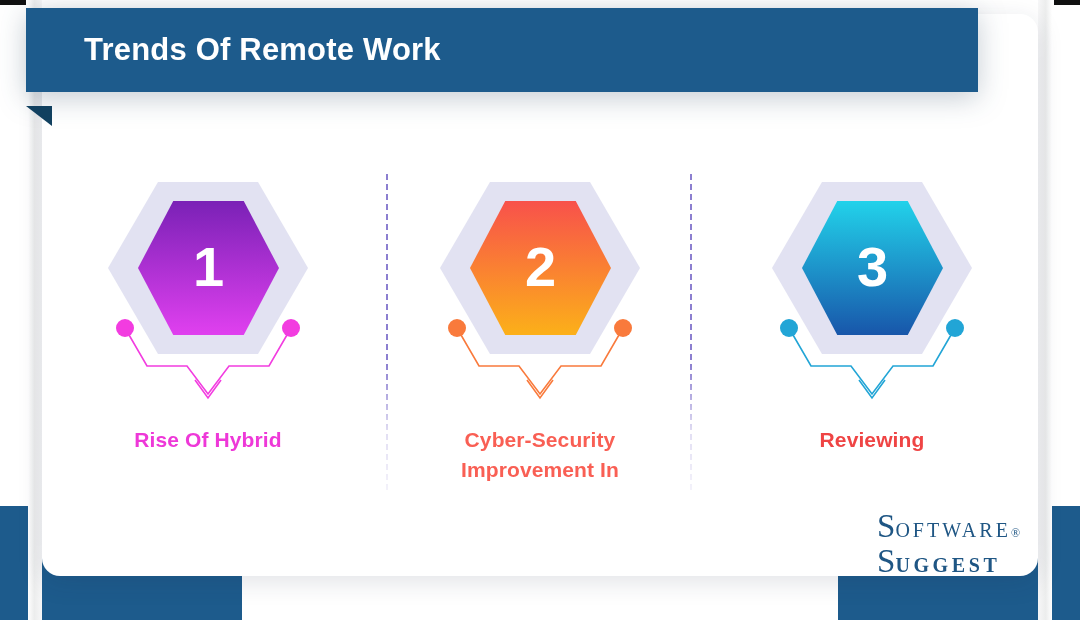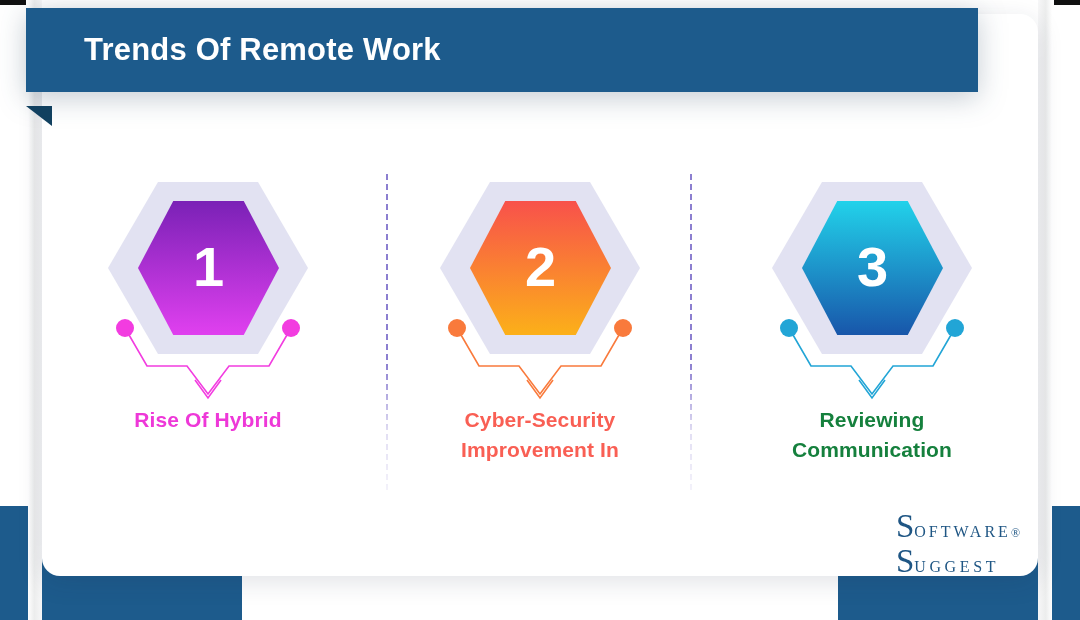--- a/index.html
+++ b/index.html
@@ -109,35 +109,35 @@
   }
   .hex-num {
     font-size:56px; font-weight:bold; color:#ffffff;
     line-height:1; margin-top:-2px;
   }
 
   .connector { position:absolute; left:0; top:138px; width:210px; height:98px; }
 
   
   .label {
-    text-align:center; font-size:21px;
+    margin-top:20px; text-align:center; font-size:21px;
     font-weight:bold; line-height:1.44; letter-spacing:.1px;
   }
 
   
   #logo {
     position:absolute; right:60px; bottom:42px;
     color:#1f5684; text-align:left; line-height:1;
     font-family:"Liberation Serif", serif;
   }
   .logo-row { display:flex; align-items:baseline; white-space:nowrap; }
   .logo-cap { font-size:33px; letter-spacing:0; }
-  .logo-rest { font-size:16px; letter-spacing:3.0px; font-weight:normal; }
+  .logo-rest { font-size:20px; letter-spacing:3.0px; font-weight:normal; }
   #logo-row2 { margin-top:2px; }
-  #logo-row2 .logo-rest { letter-spacing:3.6px; }
+  #logo-row2 .logo-rest { letter-spacing:3.6px;font-weight:bold; }
   .logo-reg { font-size:12px; vertical-align:super; }
 </style>
 </head>
 <body>
 
 <div id="canvas">
 
   <div id="bottom-band" style="background: rgb(29, 91, 140);">
     <div id="band-notch"></div>
   </div>
@@ -202,23 +202,22 @@
         <div class="hex-inner" id="hexin-3" style="background: linear-gradient(rgb(34, 210, 234), rgb(24, 86, 170));">
           <span class="hex-num">3</span>
         </div>
         <svg class="connector" id="conn-3" viewBox="0 0 210 98">
           <path id="cp-3" d="M22,20 L44,58 L84,58 L105,86 L126,58 L166,58 L188,20" fill="none" stroke-width="1.6" stroke="#22a5d6"></path>
           <path id="cv-3" d="M92,72 L105,90 L118,72" fill="none" stroke-width="1.6" stroke="#22a5d6"></path>
           <circle id="cd-3a" cx="22" cy="20" r="9" fill="#22a5d6"></circle>
           <circle id="cd-3b" cx="188" cy="20" r="9" fill="#22a5d6"></circle>
         </svg>
       </div>
-      <div class="label" id="lab-3" style="color: #15803d;">
+      <div class="label" id="lab-3" style="color: #ef4444;">
         <div>Reviewing</div>
-        <div>Communication</div>
       </div>
     </div>
   </div>
 
   <div id="logo" style="color: rgb(31, 86, 132);">
     <div class="logo-row" id="logo-row1">
       <span class="logo-cap">S</span>
       <span class="logo-rest">OFTWARE</span>
       <span class="logo-reg">®</span>
     </div>

